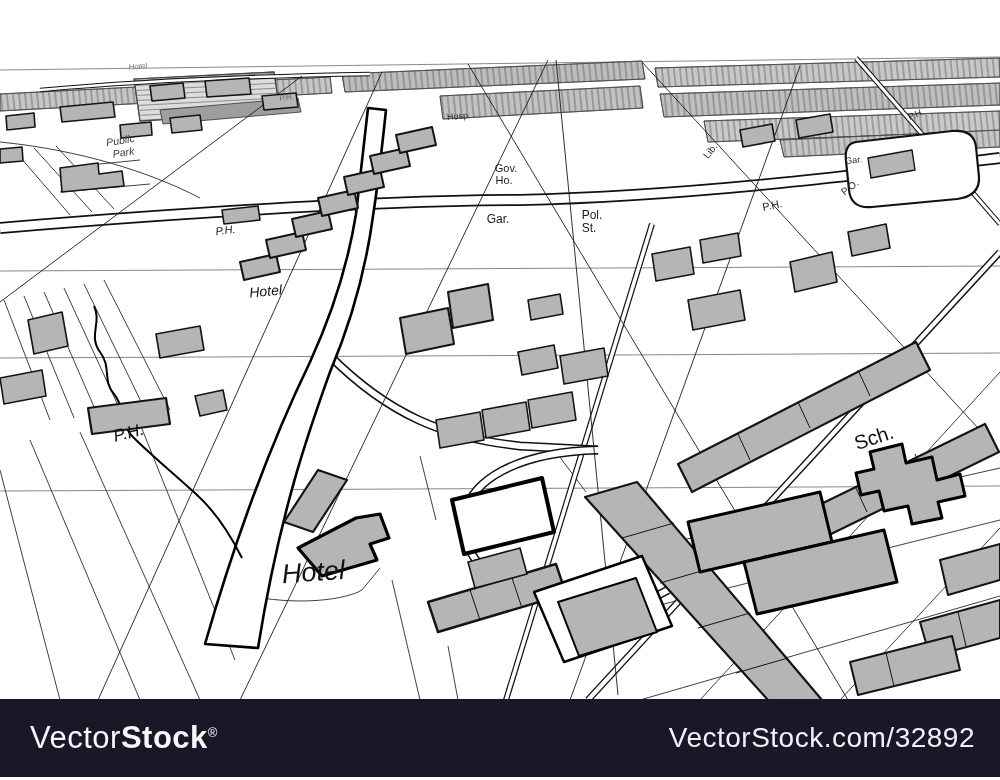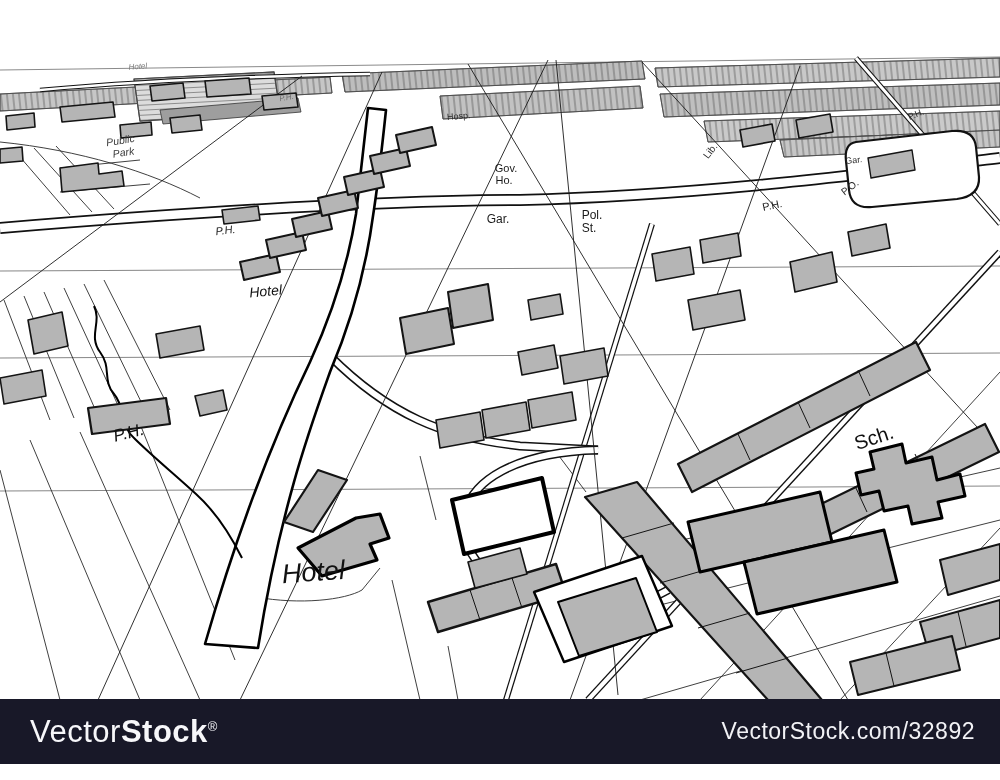--- a/index.html
+++ b/index.html
@@ -6,30 +6,30 @@
     --bar:#181828; --building:#b5b5b5; --ink:#000000; --paper:#ffffff;
   }
   html,body{margin:0;padding:0;background:#888;}
   .stage{
     position:relative;width:1000px;height:780px;margin:0 auto;
     background:var(--paper);overflow:hidden;
     font-family:"Liberation Sans",sans-serif;
   }
   .stage svg{position:absolute;left:0;top:0;display:block;}
   .watermark-bar{
-    position:absolute;left:0;top:699px;width:1000px;height:65px;
+    position:absolute;left:0;top:699px;width:1000px;height:78px;
     background:var(--bar);
     display:flex;align-items:center;justify-content:space-between;
     padding:0 25px 0 30px;box-sizing:border-box;
   }
   .brand{color:#f7f7fa;font-size:31px;letter-spacing:.5px;white-space:nowrap;}
   .brand .light{font-weight:300;}
   .brand .bold{font-weight:700;}
   .brand sup{font-size:13px;font-weight:400;vertical-align:super;}
-  .site{color:#f2f2f6;font-size:23px;font-weight:400;letter-spacing:.5px;white-space:nowrap;}
+  .site{color:#f2f2f6;font-size:28px;font-weight:400;letter-spacing:.5px;white-space:nowrap;}
 </style>
 </head>
 <body>
 
 <div class="stage">
 
 <svg width="1000" height="780" viewBox="0 0 1000 780">
   <defs>
     <pattern id="hv" width="6" height="12" patternUnits="userSpaceOnUse" patternTransform="rotate(-6)">
       <line x1="3" y1="0" x2="3" y2="12" stroke="#5a5a5a" stroke-width="0.8"></line>

